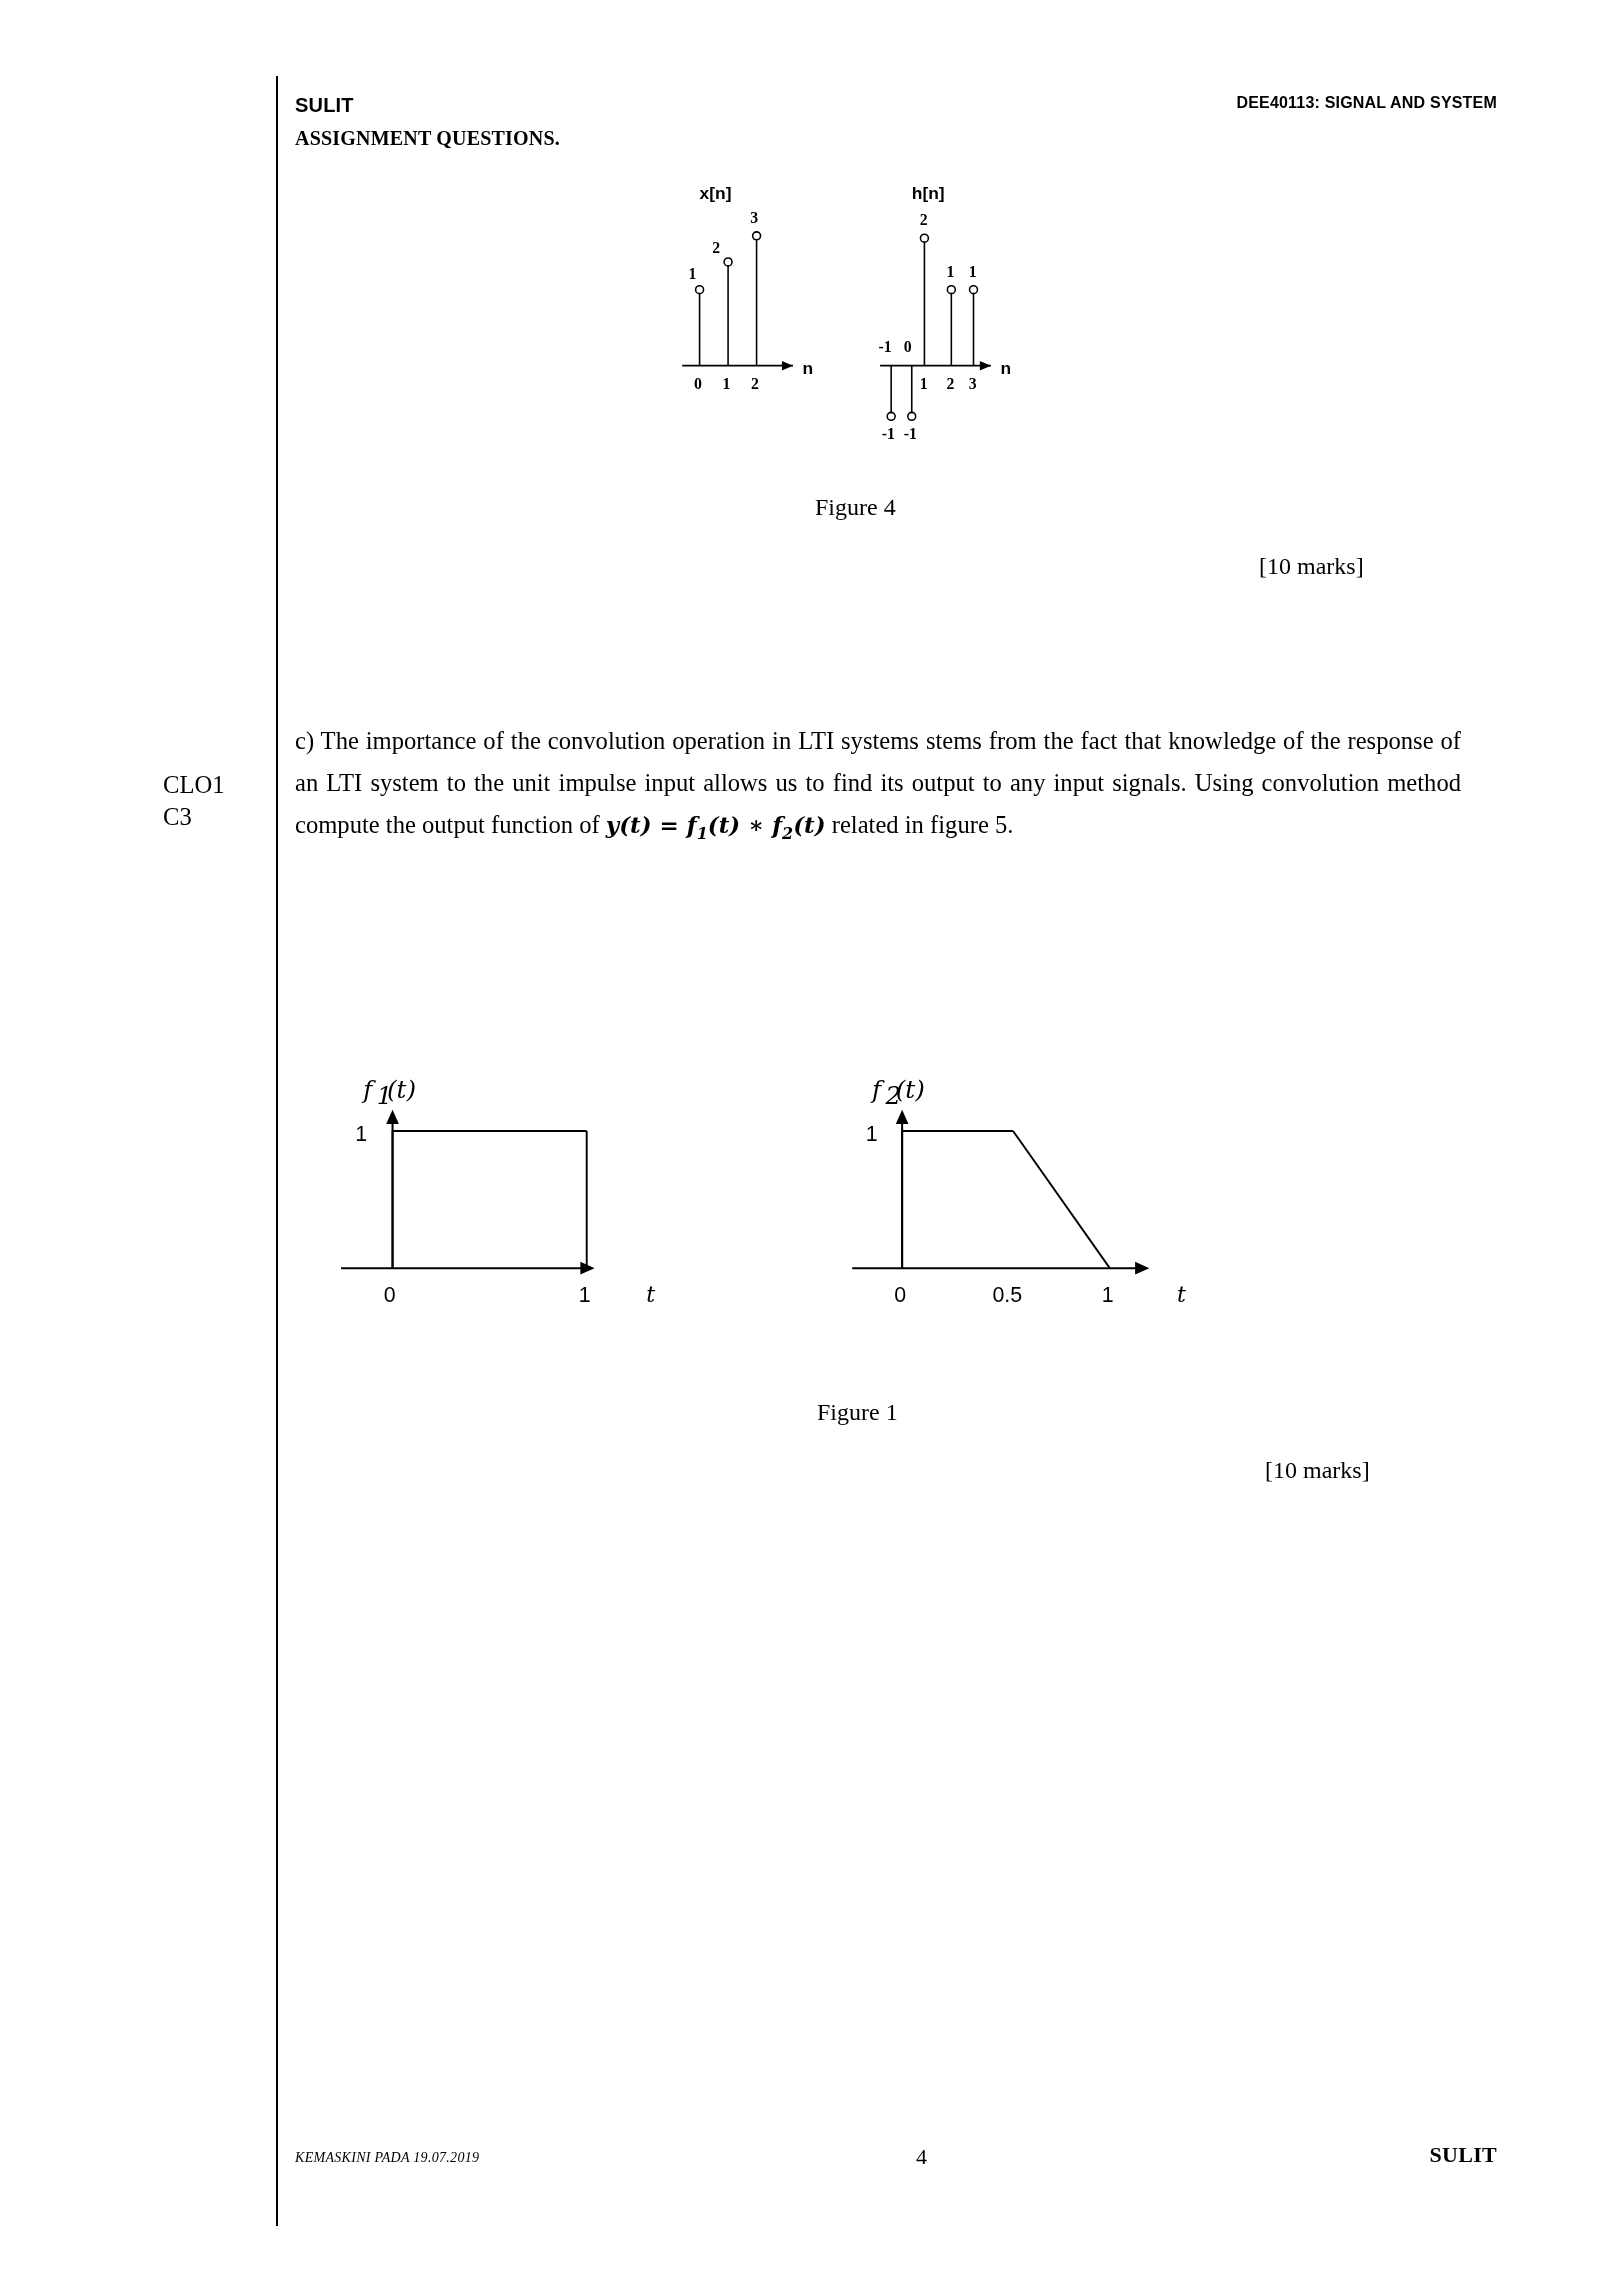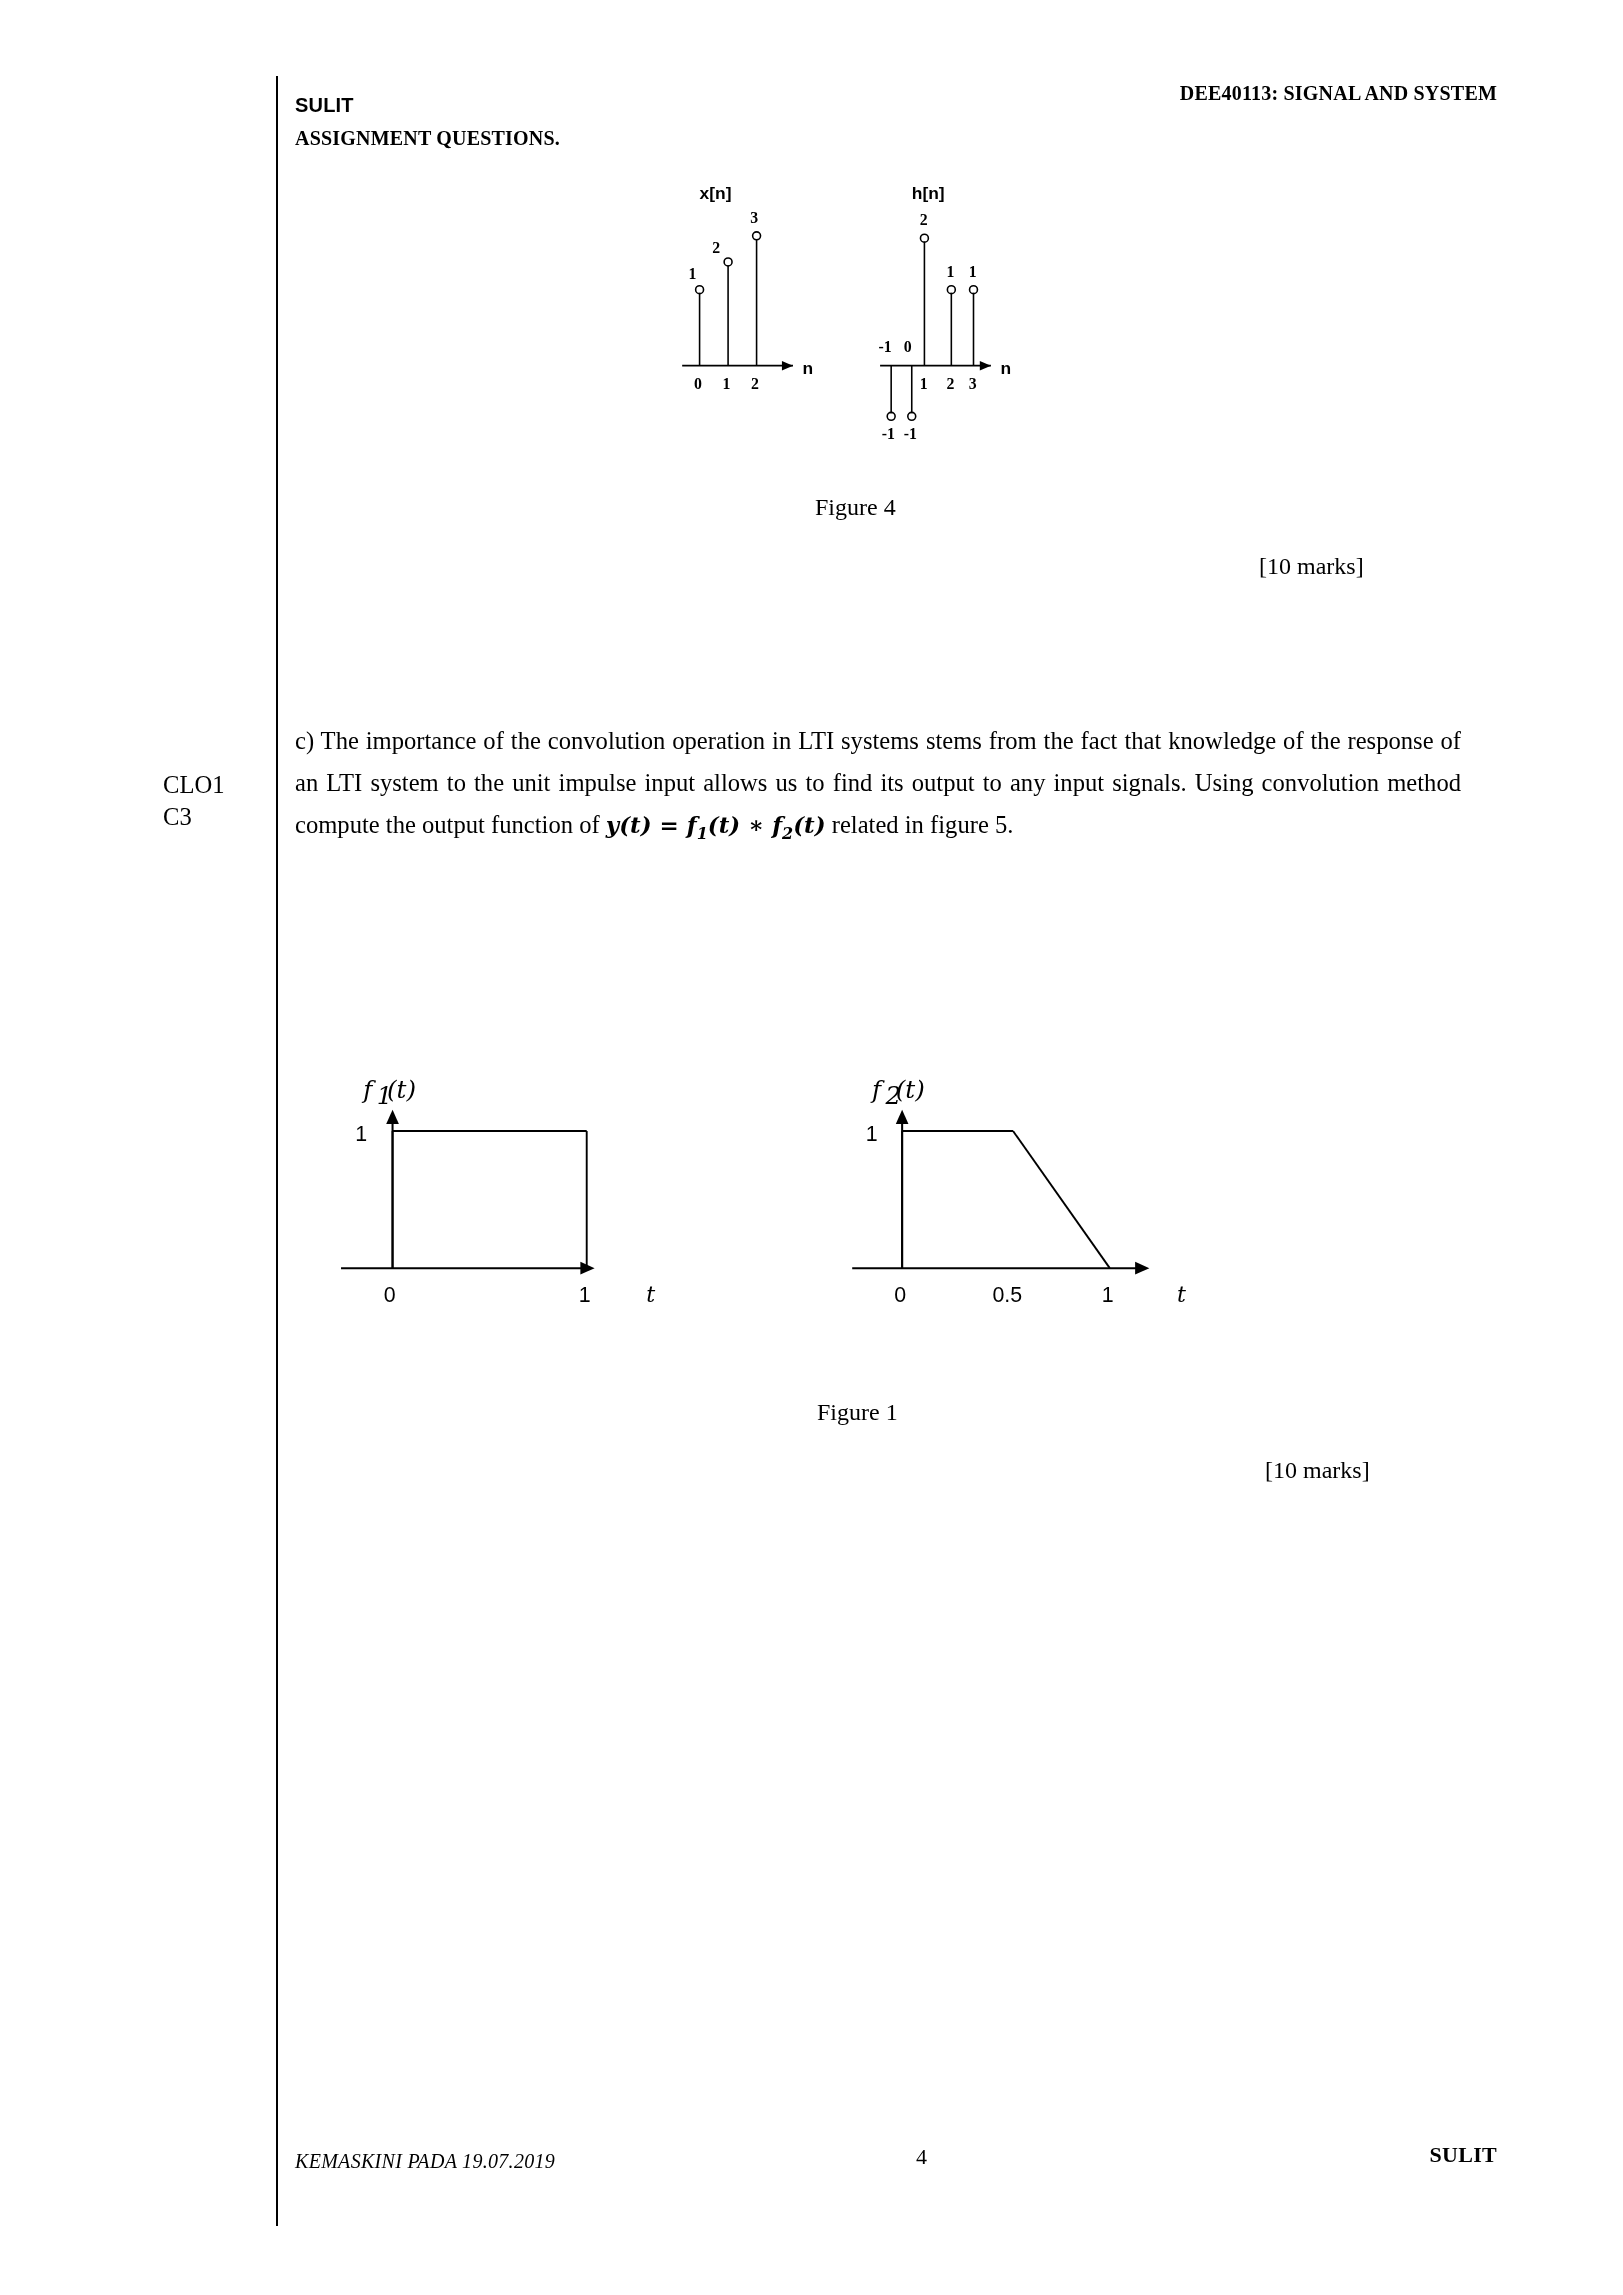--- a/index.html
+++ b/index.html
@@ -48,24 +48,24 @@
     left: 295px;
     top: 127px;
     font-family: Liberation Serif, serif;
     font-weight: bold;
     font-size: 20px;
     letter-spacing: 0.2px;
   }
   .hdr-right {
     position: absolute;
     right: 127px;
-    top: 82px;
-    font-family: Liberation Serif, serif;
-    font-weight: bold;
-    font-size: 20px;
+    top: 94px;
+    font-family: Liberation Sans, sans-serif;
+    font-weight: bold;
+    font-size: 16px;
     letter-spacing: 0.2px;
   }
 
   
   .fig4 {
     position: absolute;
     left: 650px;
     top: 182px;
     width: 476px;
     height: 285px;
@@ -142,21 +142,21 @@
     font-size: 24px;
   }
 
   
   .footer-left {
     position: absolute;
     left: 295px;
     top: 2150px;
     font-family: "Liberation Serif", serif;
     font-style: italic;
-    font-size: 20px;
+    font-size: 14px;
     letter-spacing: 0.3px;
   }
   .footer-page {
     position: absolute;
     left: 916px;
     top: 2144px;
     font-size: 22px;
   }
   .footer-right {
     position: absolute;

